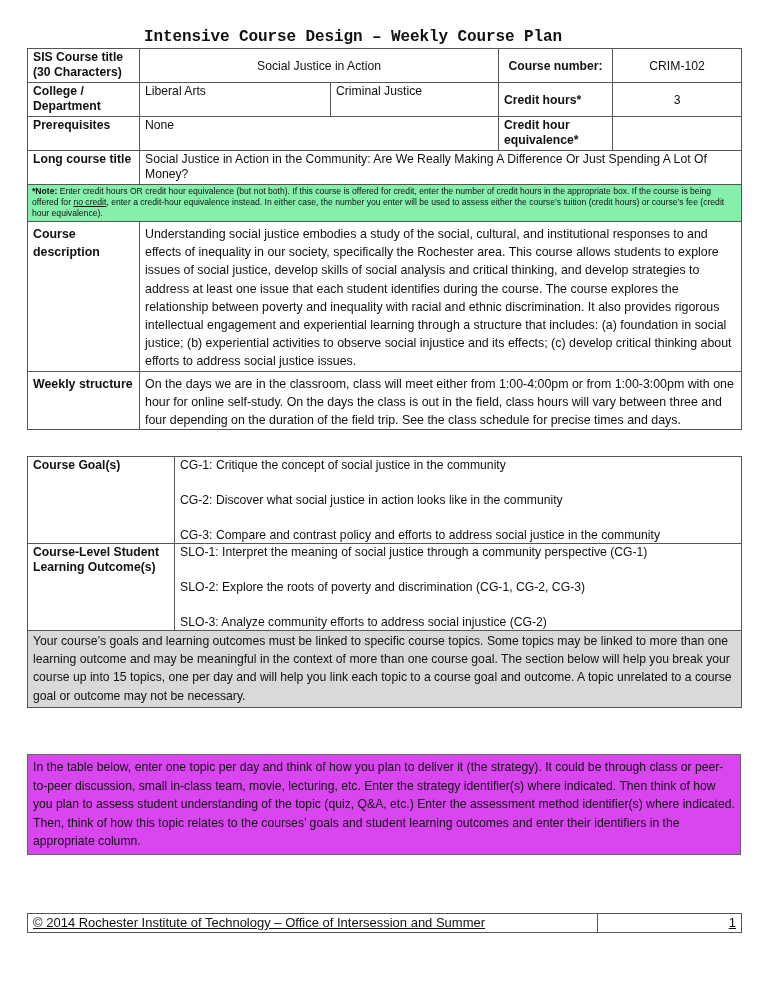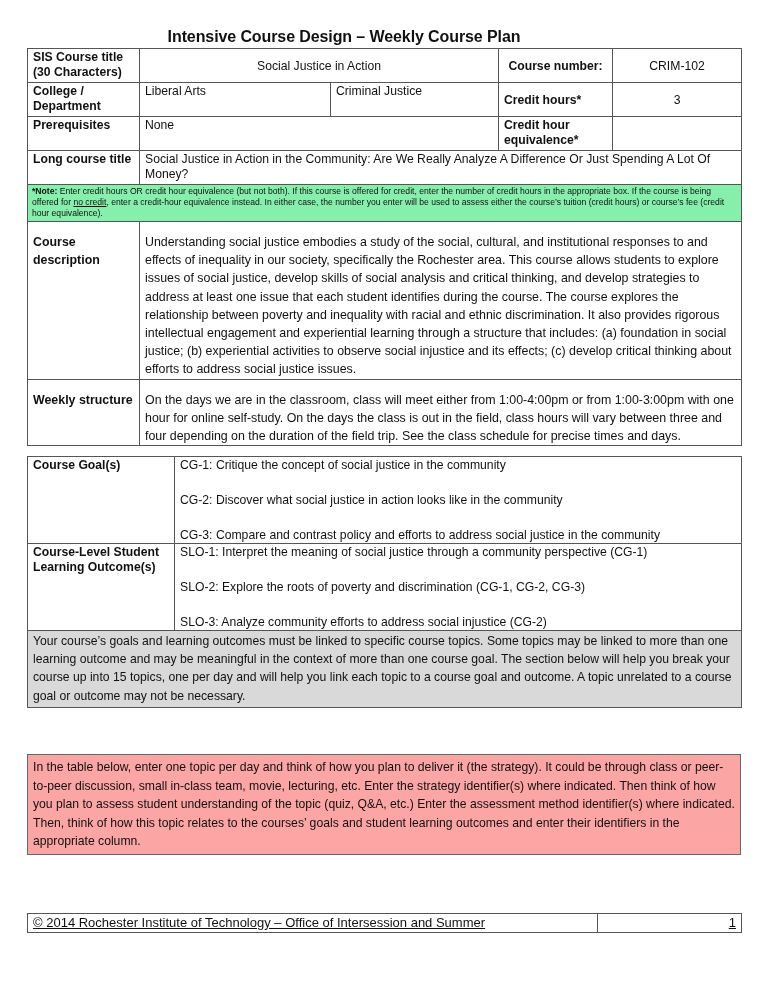--- a/index.html
+++ b/index.html
@@ -2,39 +2,40 @@
 <html><head>
 <meta charset="utf-8">
 <style>
   html, body { margin: 0; padding: 0; background: #ffffff; }
   body {
     width: 768px; height: 994px; position: relative; overflow: hidden;
     font-family: "Liberation Sans", sans-serif; color: #111;
   }
   .title {
     position: absolute; left: 0; top: 28px; width: 688px; text-align: center;
-    font-family: Liberation Sans, sans-serif; font-weight: bold; font-size: 16px;
+    font-family: Liberation Mono, monospace; font-weight: bold; font-size: 16px;
     letter-spacing: -0.1px;
+    padding-left: 9px;
   }
   table { border-collapse: collapse; position: absolute; table-layout: fixed; }
   td { border: 1px solid #555; vertical-align: top; font-size: 12.2px; line-height: 15px; padding: 1px 5px 0 5px; }
   .lbl { font-weight: bold; }
   .center { text-align: center; vertical-align: middle; }
   .vmid { vertical-align: middle; margin-left: 21px; }
   .note { background: #86efac; font-size: 8.6px; line-height: 11px; padding: 1px 4px 2px 4px; }
   .note b { font-weight: bold; }
   .note u { text-decoration: underline; }
 
   #t1 { left: 27px; top: 48px; width: 714px; }
   #t2 { left: 27px; top: 456px; width: 714px; }
   #box3 { position: absolute; left: 27px; top: 754px; width: 714px; box-sizing: border-box;
-          border: 1px solid #666; background: #fca5a5; font-size: 12.2px; line-height: 18.6px; padding: 3px 5px 3px 5px; }
+          border: 1px solid #666; background: #d946ef; font-size: 12.2px; line-height: 18.6px; padding: 3px 5px 3px 5px; }
   #footer { left: 27px; top: 913px; width: 714px; }
   #footer td { font-size: 13px; line-height: 16px; padding: 1px 5px; text-decoration: underline; }
-  .desc { line-height: 18.2px; font-size: 12.4px; padding-top: 11px; }
+  .desc { line-height: 18.2px; font-size: 12.4px; padding-top: 3px; }
   .goal-cell p { margin: 0; }
   .goal-gap { height: 20px; }
 </style>
 </head>
 <body>
 
 <div class="title">Intensive Course Design – Weekly Course Plan</div>
 
 <table id="t1">
   <colgroup>
@@ -59,21 +60,21 @@
     <td class="center">3</td>
   </tr>
   <tr style="height:34px">
     <td class="lbl">Prerequisites</td>
     <td colspan="2">None</td>
     <td class="lbl">Credit hour equivalence*</td>
     <td></td>
   </tr>
   <tr style="height:34px">
     <td class="lbl">Long course title</td>
-    <td colspan="4">Social Justice in Action in the Community: Are We Really Analyze A Difference Or Just Spending A Lot Of Money?</td>
+    <td colspan="4">Social Justice in Action in the Community: Are We Really Making A Difference Or Just Spending A Lot Of Money?</td>
   </tr>
   <tr>
     <td class="note" colspan="5"><b>*Note:</b><span>  Enter credit hours OR credit hour equivalence (but not both). If this course is offered for credit, enter the number of credit hours in the appropriate box.  If the course is being offered for </span><u>no credit</u><span>, enter a credit-hour equivalence instead.  In either case, the number you enter will be used to assess either the course’s tuition (credit hours) or course’s fee (credit hour equivalence).</span></td>
   </tr>
   <tr>
     <td class="lbl desc">Course description</td>
     <td class="desc" colspan="4">Understanding social justice embodies a study of the social, cultural, and institutional responses to and effects of inequality in our society, specifically the Rochester area.  This course allows students to explore issues of social justice, develop skills of social analysis and critical thinking, and develop strategies to address at least one issue that each student identifies during the course.  The course explores the relationship between poverty and inequality with racial and ethnic discrimination.  It also provides rigorous intellectual engagement and experiential learning through a structure that includes: (a) foundation in social justice; (b) experiential activities to observe social injustice and its effects; (c) develop critical thinking about efforts to address social justice issues.</td>
   </tr>
   <tr>
     <td class="lbl desc">Weekly structure</td>

